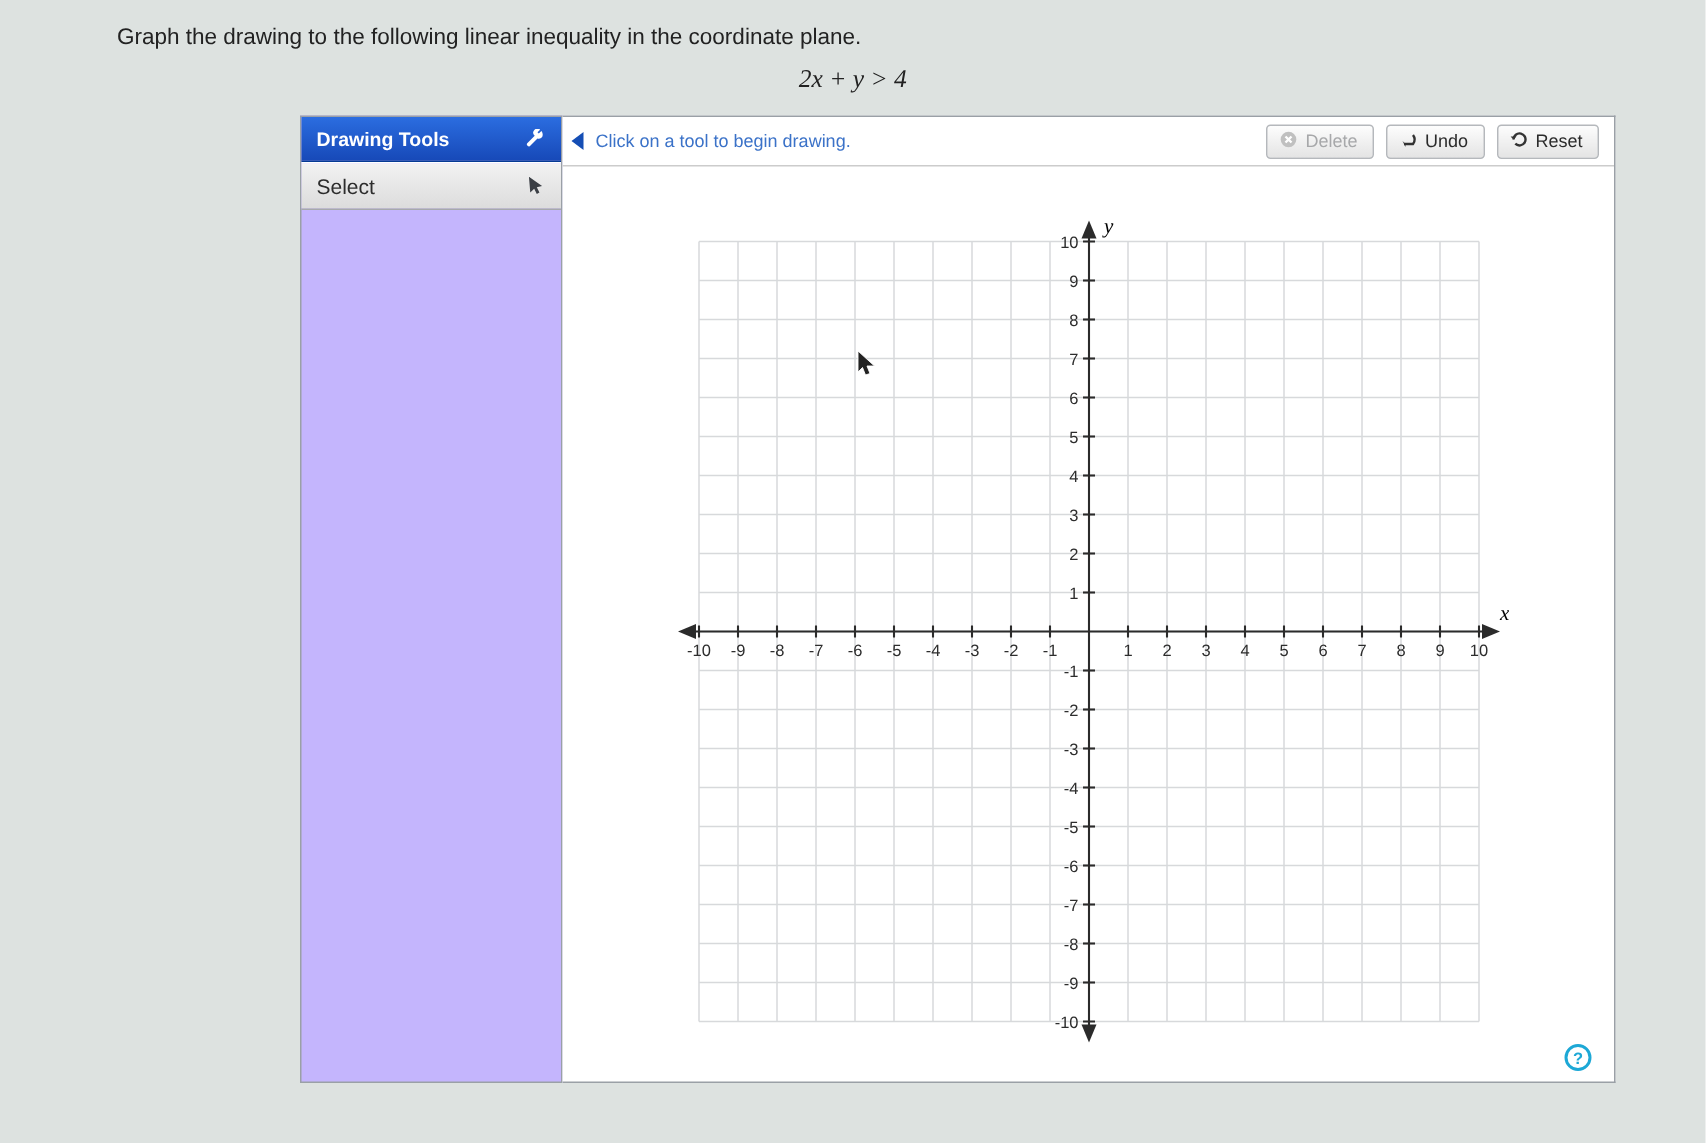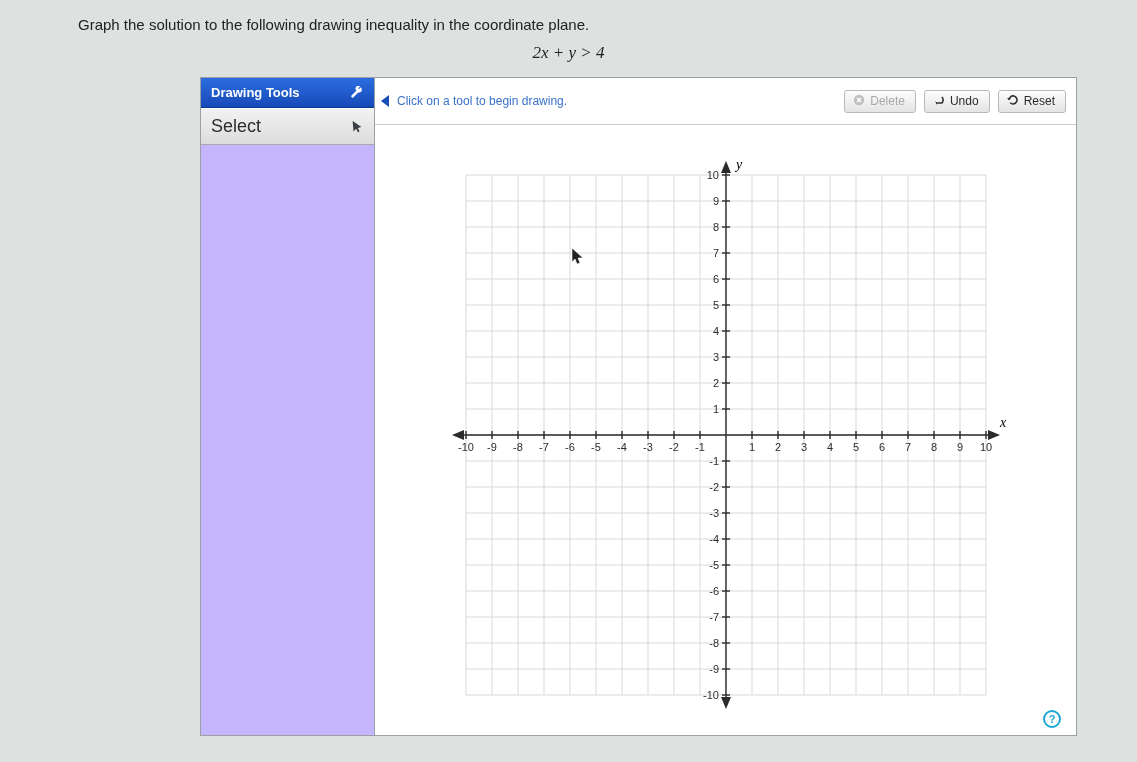--- a/index.html
+++ b/index.html
@@ -42,21 +42,21 @@
       padding: 7px 10px;
       display: flex;
       justify-content: space-between;
       align-items: center;
       border-bottom: 1px solid #063a93;
     }
     .sidebar-item {
       background: linear-gradient(#f2f2f2, #dcdcdc);
       border-bottom: 1px solid #a7a9ab;
       border-top: 1px solid #fff;
-      font-size: 18px;
+      font-size: 14px;
       padding: 7px 10px;
       display: flex;
       justify-content: space-between;
       align-items: center;
       cursor: pointer;
       color: #2d2d2d;
     }
     .sidebar-icon {
       width: 14px; height: 14px;
       display: inline-flex; align-items:center; justify-content:center;
@@ -69,21 +69,21 @@
       border-left: none;
       min-height: 640px;
       position: relative;
     }
     .toolbar {
       display: flex;
       align-items: center;
       gap: 8px;
       padding: 6px 10px 6px 6px;
       border-bottom: 1px solid #ccc;
-      height: 47px;
+      height: 33px;
     }
     .caret {
       width: 0; height: 0;
       border-top: 6px solid transparent;
       border-bottom: 6px solid transparent;
       border-right: 8px solid #154eb5;
       cursor: pointer;
     }
     .hint {
       font-size: 12px;
@@ -128,21 +128,21 @@
       position: absolute;
       right: 14px;
       bottom: 6px;
       width: 20px; height: 20px;
       color: #1da8d6;
     }
   </style>
 </head>
 <body>
 
-<div class="instruction">Graph the solution to the following drawing inequality in the coordinate plane.</div>
+<div class="instruction">Graph the drawing to the following linear inequality in the coordinate plane.</div>
 <div class="equation">2x + y &gt; 4</div>
 
 <div class="workspace">
 
   <div class="sidebar">
     <div class="sidebar-header">
       <span>Drawing Tools</span>
       <span class="sidebar-icon" style="color:#fff">
         <svg viewBox="0 0 16 16" fill="currentColor">
             <path d="M13.5 4.5a3 3 0 0 1-4 2.8L4.2 12.6a1.5 1.5 0 1 1-2.1-2.1l5.3-5.3A3 3 0 0 1 11.5.5l-2 2 1 1 2-2c.6.8 1 1.8 1 3z"></path>

